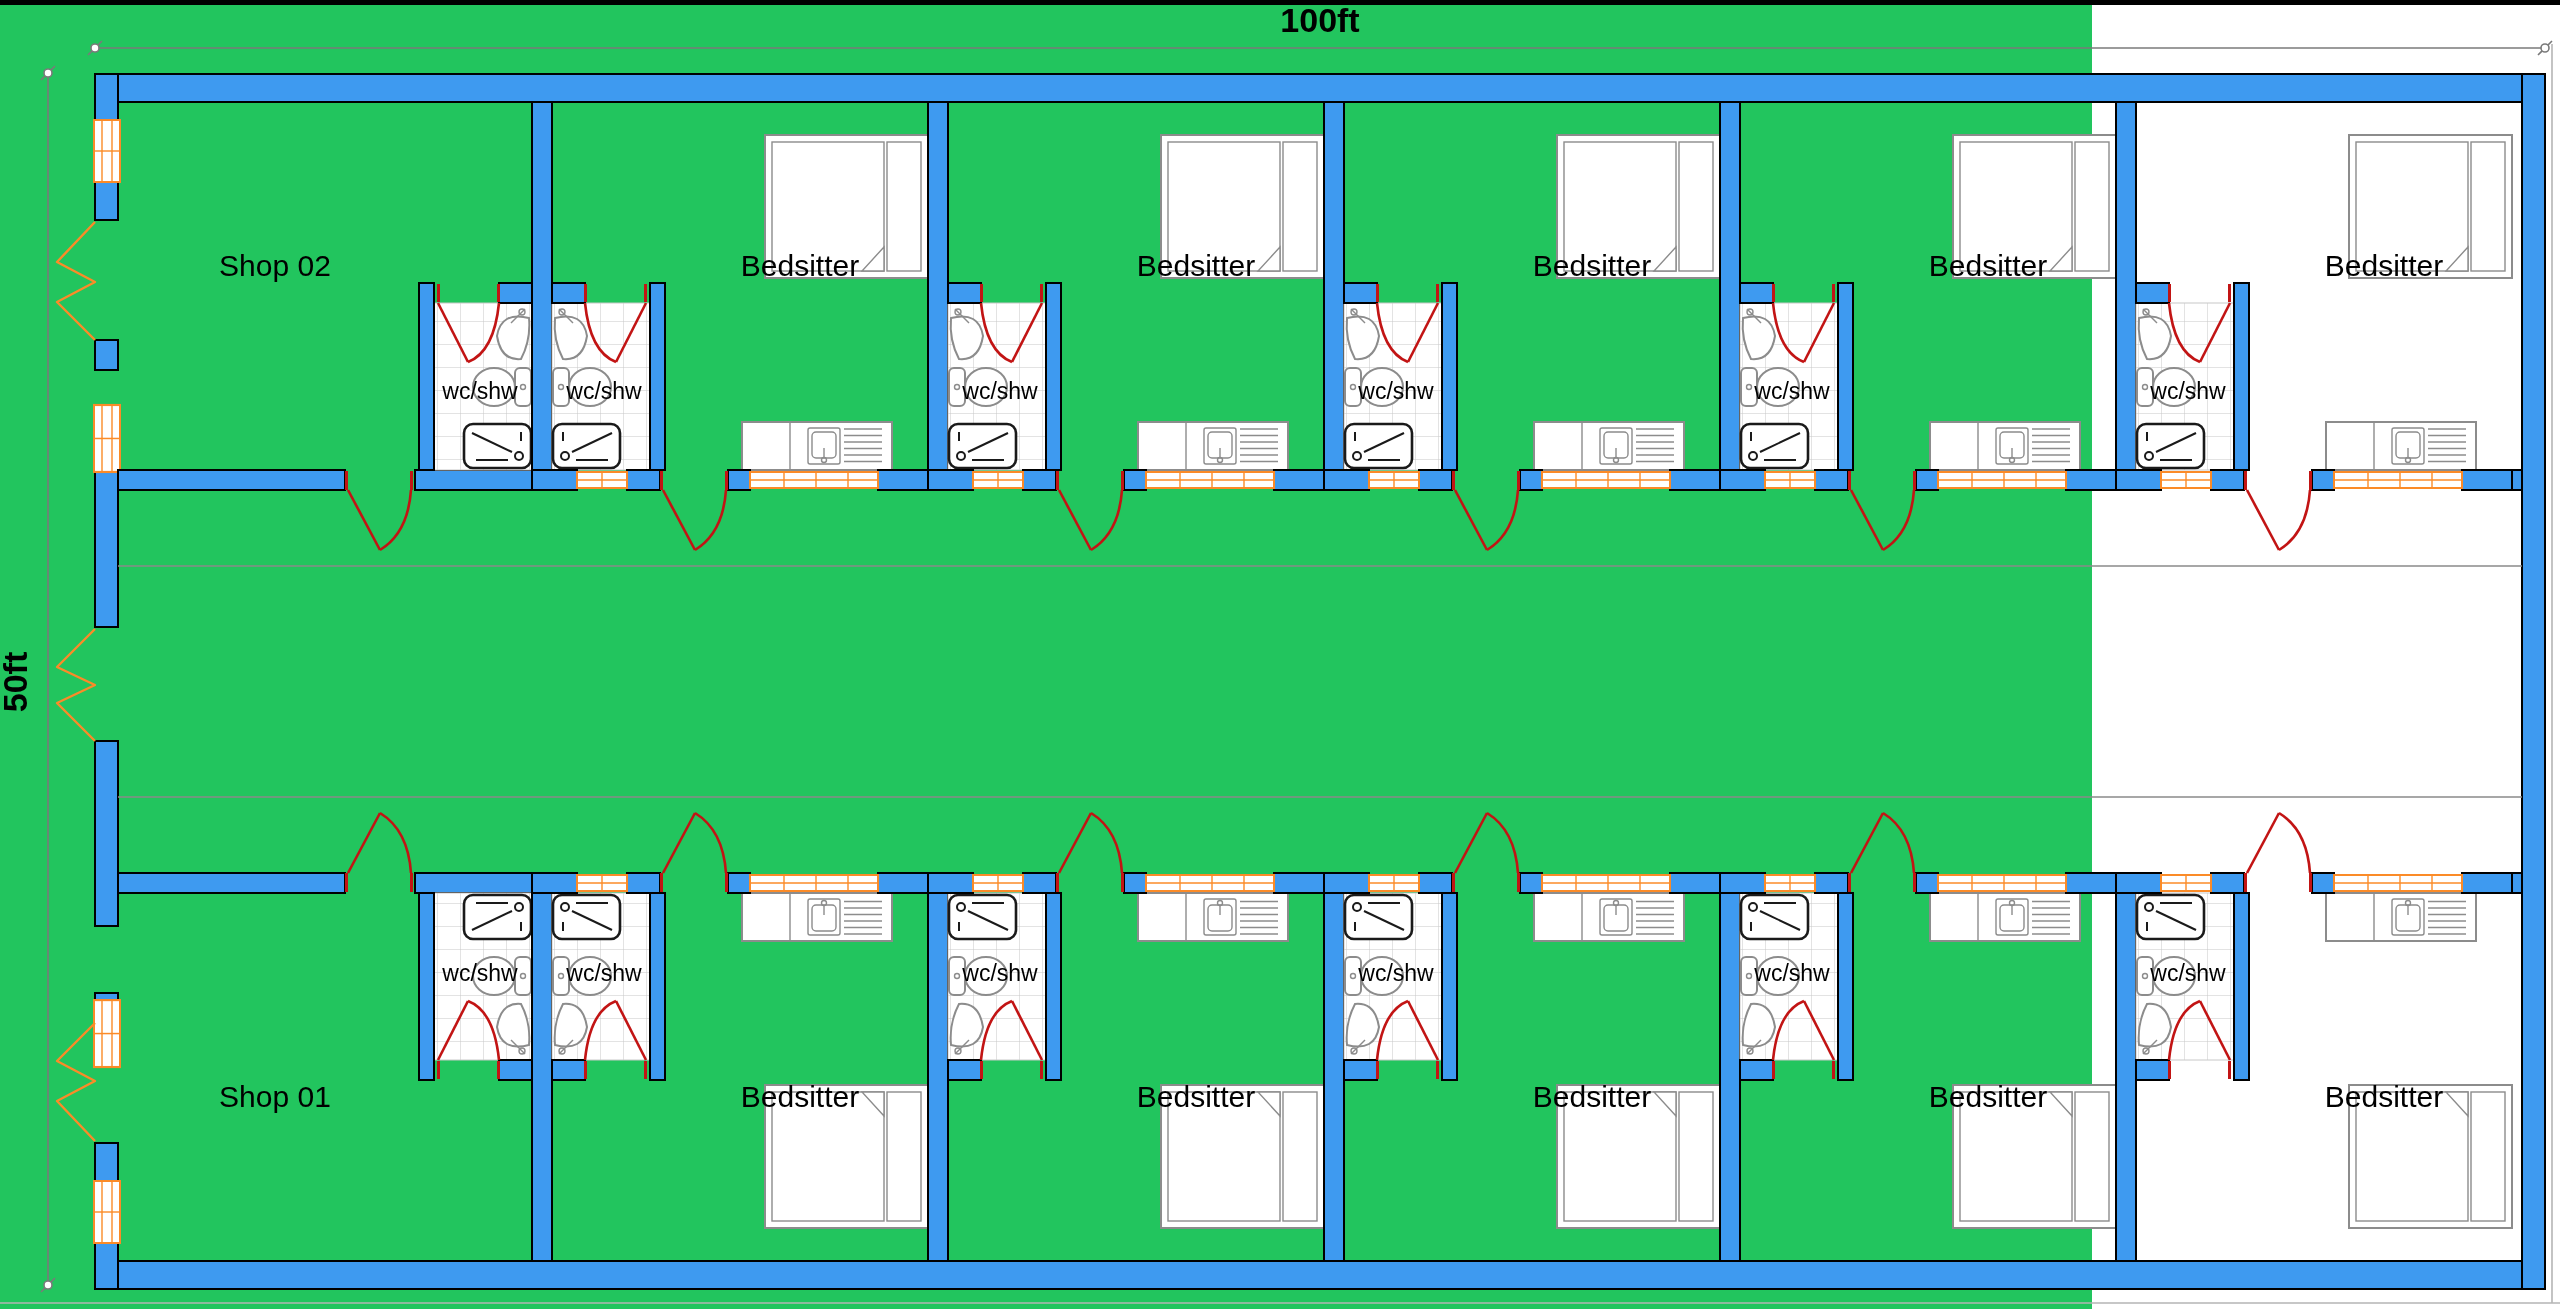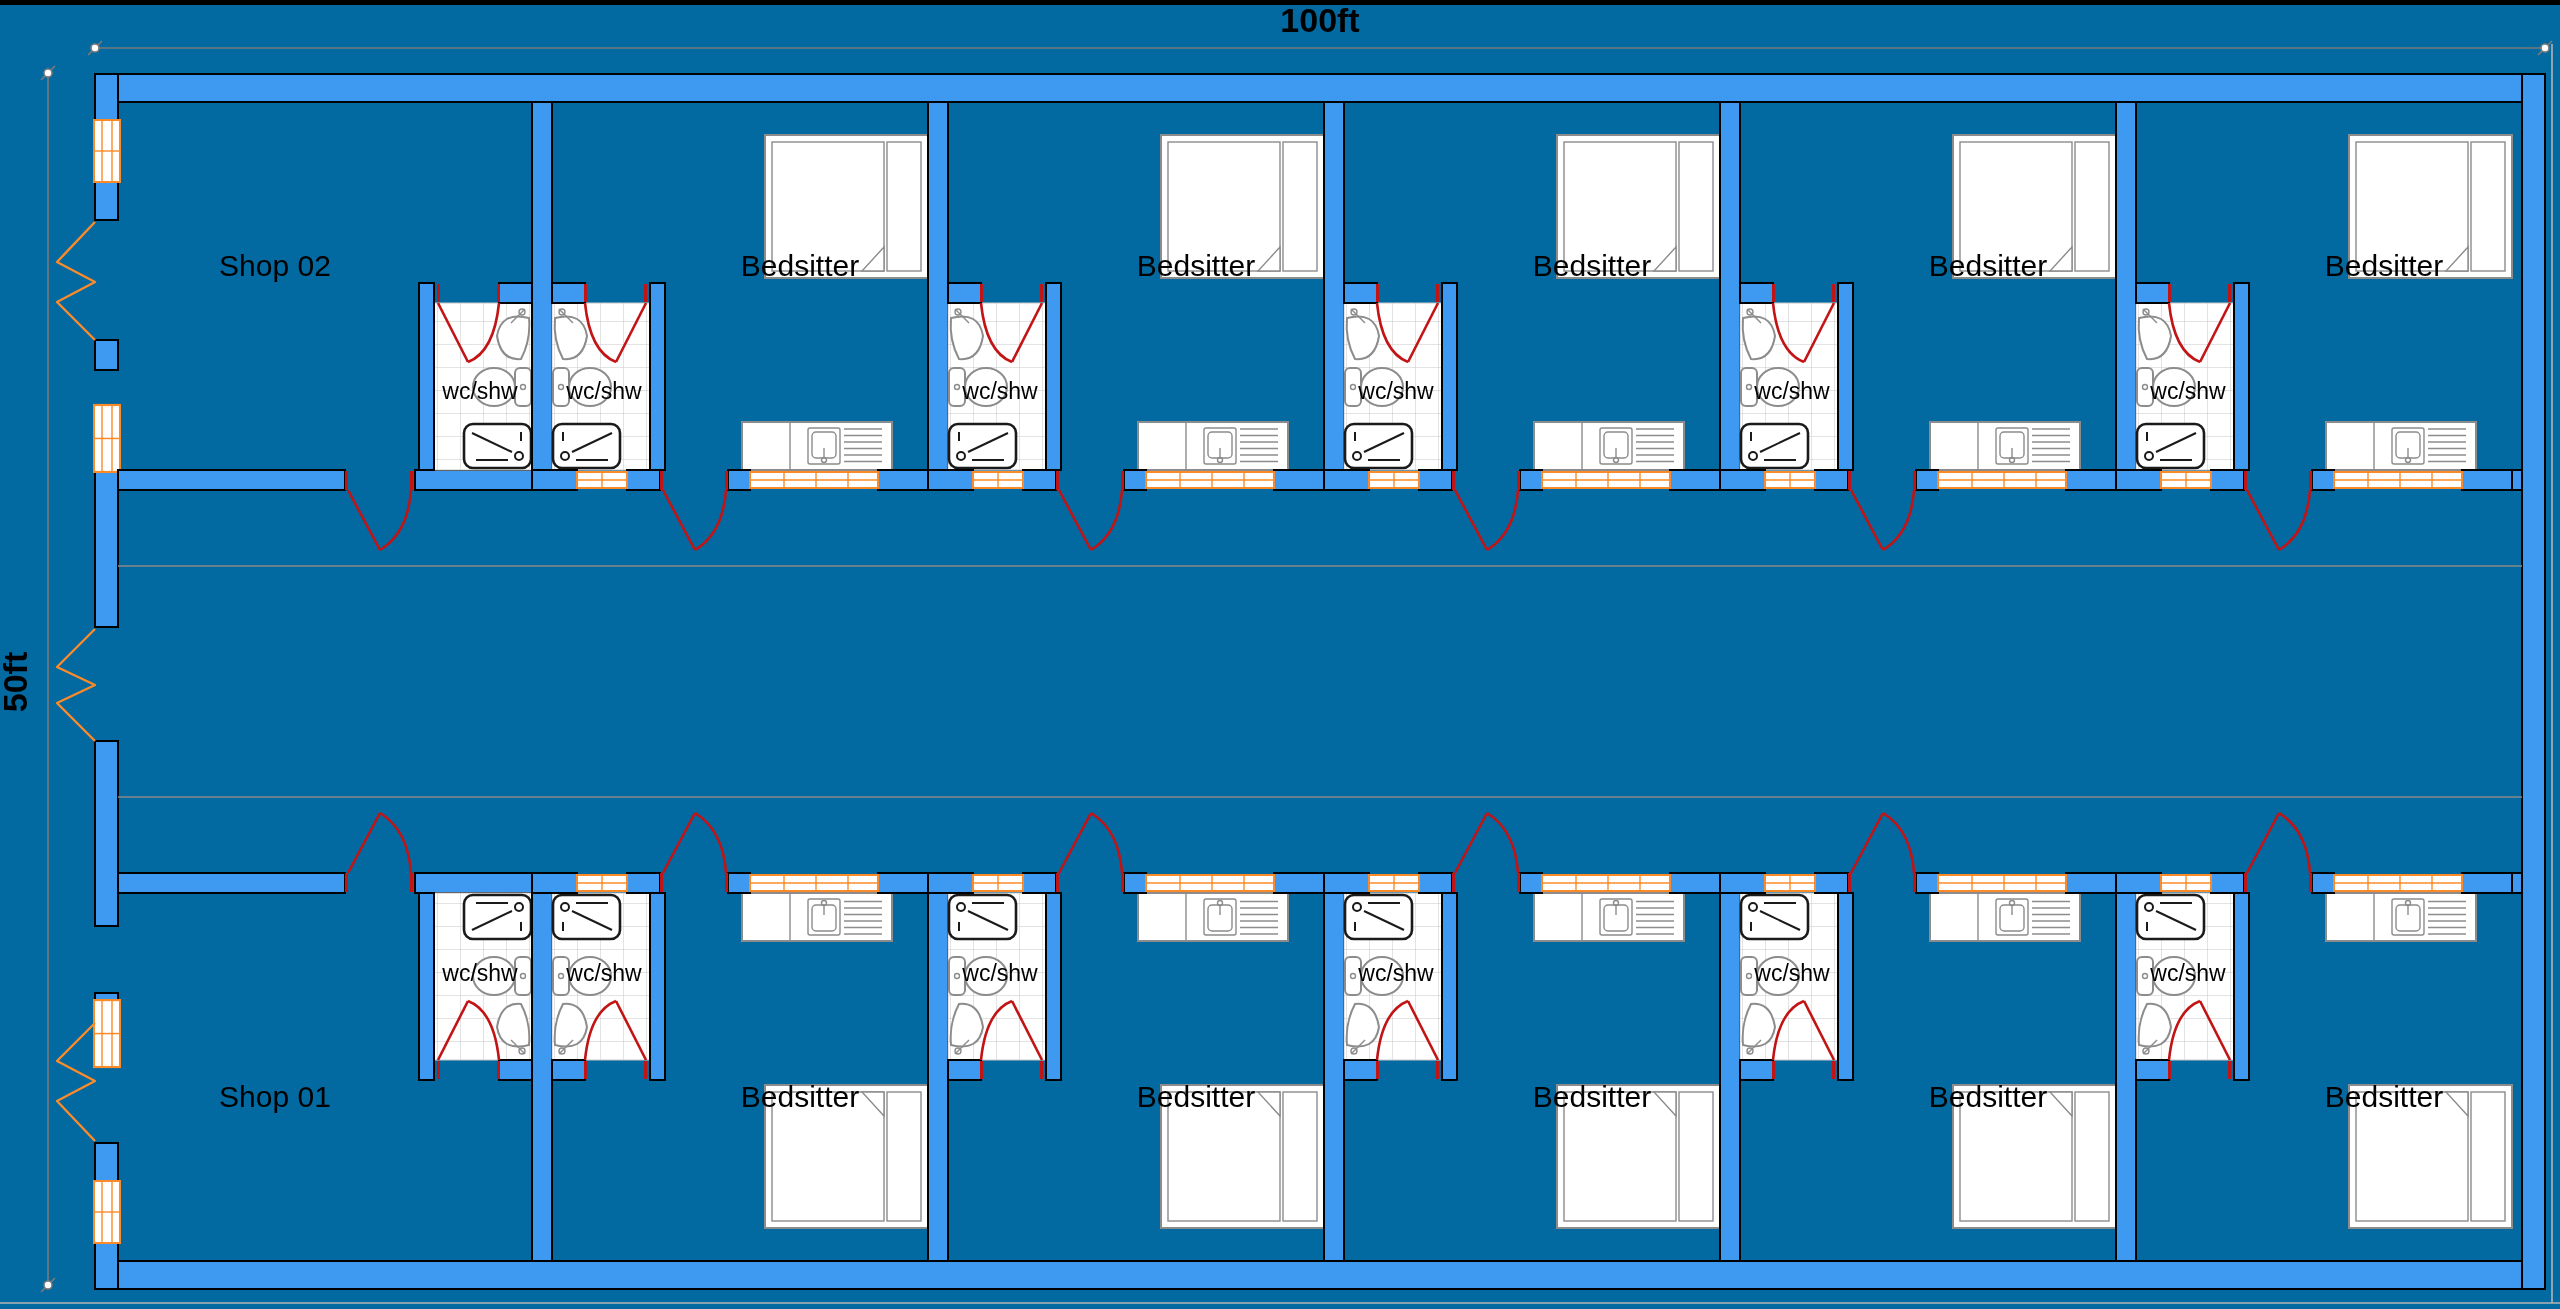--- a/index.html
+++ b/index.html
@@ -1,17 +1,17 @@
 <!DOCTYPE html>
 <html><head>
 <meta charset="utf-8">
 <style>
   html,body{margin:0;padding:0;background:#ffffff;}
   body{width:2560px;height:1309px;overflow:hidden;font-family:"Liberation Sans",sans-serif;}
-  #stage{position:relative;width:2560px;height:1309px;background:#0369a1;}
+  #stage{position:relative;width:2092px;height:1309px;background:#22c55e;}
   svg{display:block}
   .wall{fill:#3E9AF0;stroke:#000000;stroke-width:2;}
   .winv{fill:#ffffff;stroke:#FB8B28;stroke-width:2;}
   .winline{stroke:#FB8B28;stroke-width:1.4;fill:none;}
   .red{stroke:#C21414;stroke-width:2.6;fill:none;}
   .redtick{fill:#C21414;}
   .fix{fill:#ffffff;stroke:#8C8C8C;stroke-width:2;}
   .fixthin{stroke:#8C8C8C;stroke-width:1.4;fill:none;}
   .shw{fill:#ffffff;stroke:#1a1a1a;stroke-width:2.6;}
   .shwline{stroke:#1a1a1a;stroke-width:2;fill:none;}

